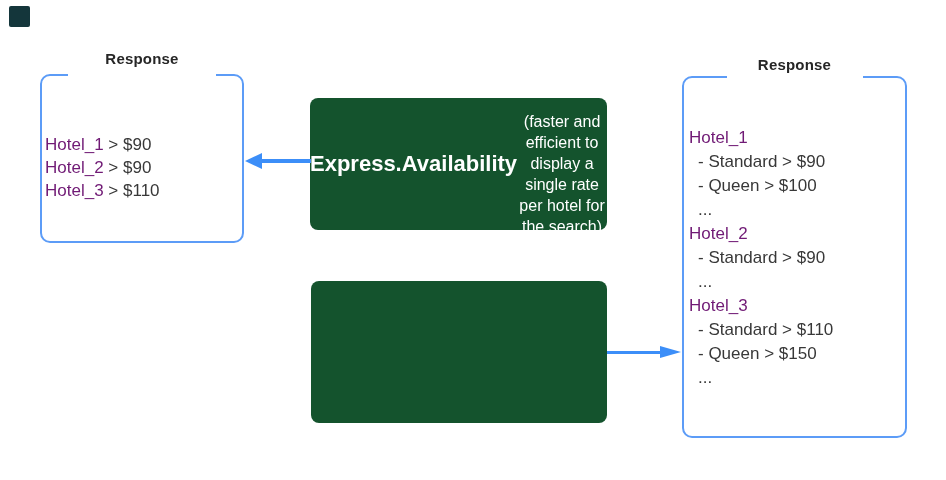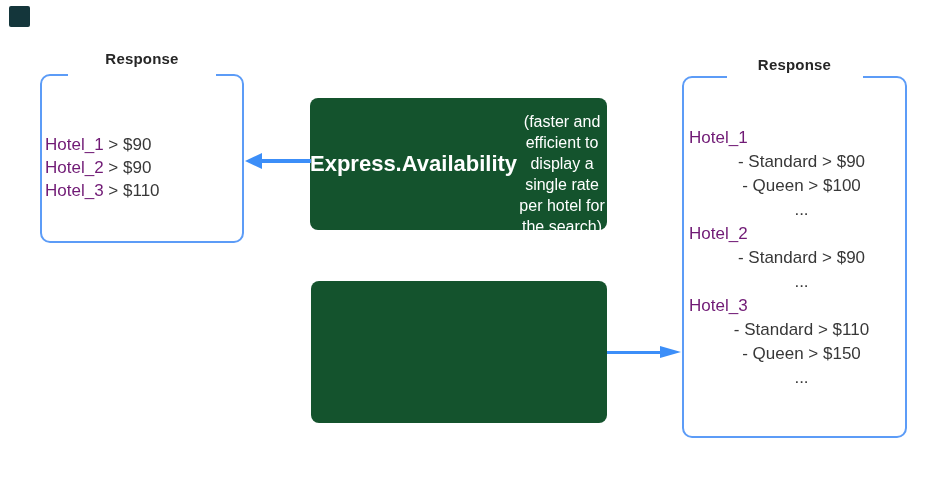--- a/index.html
+++ b/index.html
@@ -50,21 +50,21 @@
     background: #ffffff;
   }
   .resp-content {
     position: relative;
     font-size: 17px;
     line-height: 24px;
     color: #383838;
     white-space: nowrap;
   }
   .hotel { color: #701a75; }
-  .detail, .dots { padding-left: 9px; text-align: center; }
+  .detail, .dots { padding-left: 9px; }
 
   
   #left-title  { left: 40px; top: 50px; width: 204px; }
   #left-box    { left: 40px; top: 74px; width: 204px; height: 169px; }
   #left-box .top-gap { width: 148px; }
   #left-box .resp-content { padding: 57px 0 0 3px; line-height: 23px; }
 
   
   #right-title { left: 682px; top: 56px; width: 225px; }
   #right-box   { left: 682px; top: 76px; width: 225px; height: 362px; }

